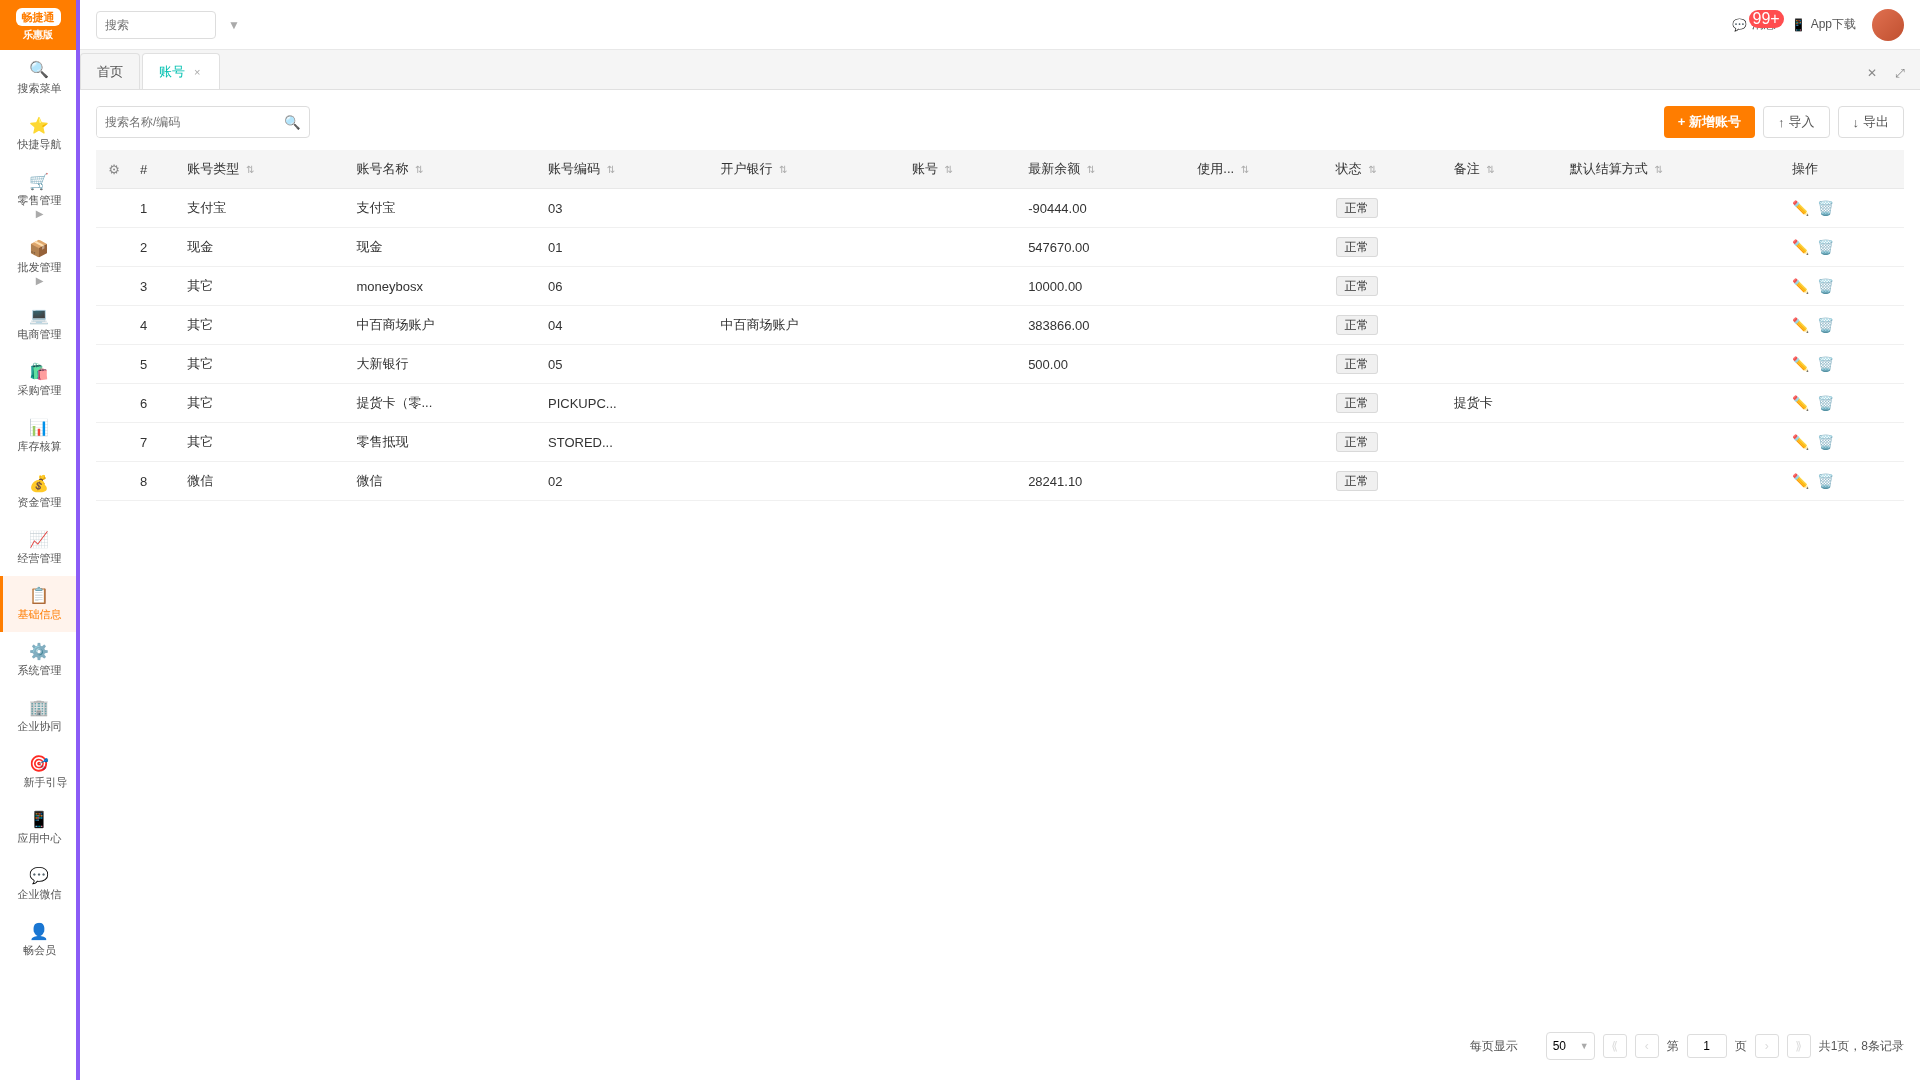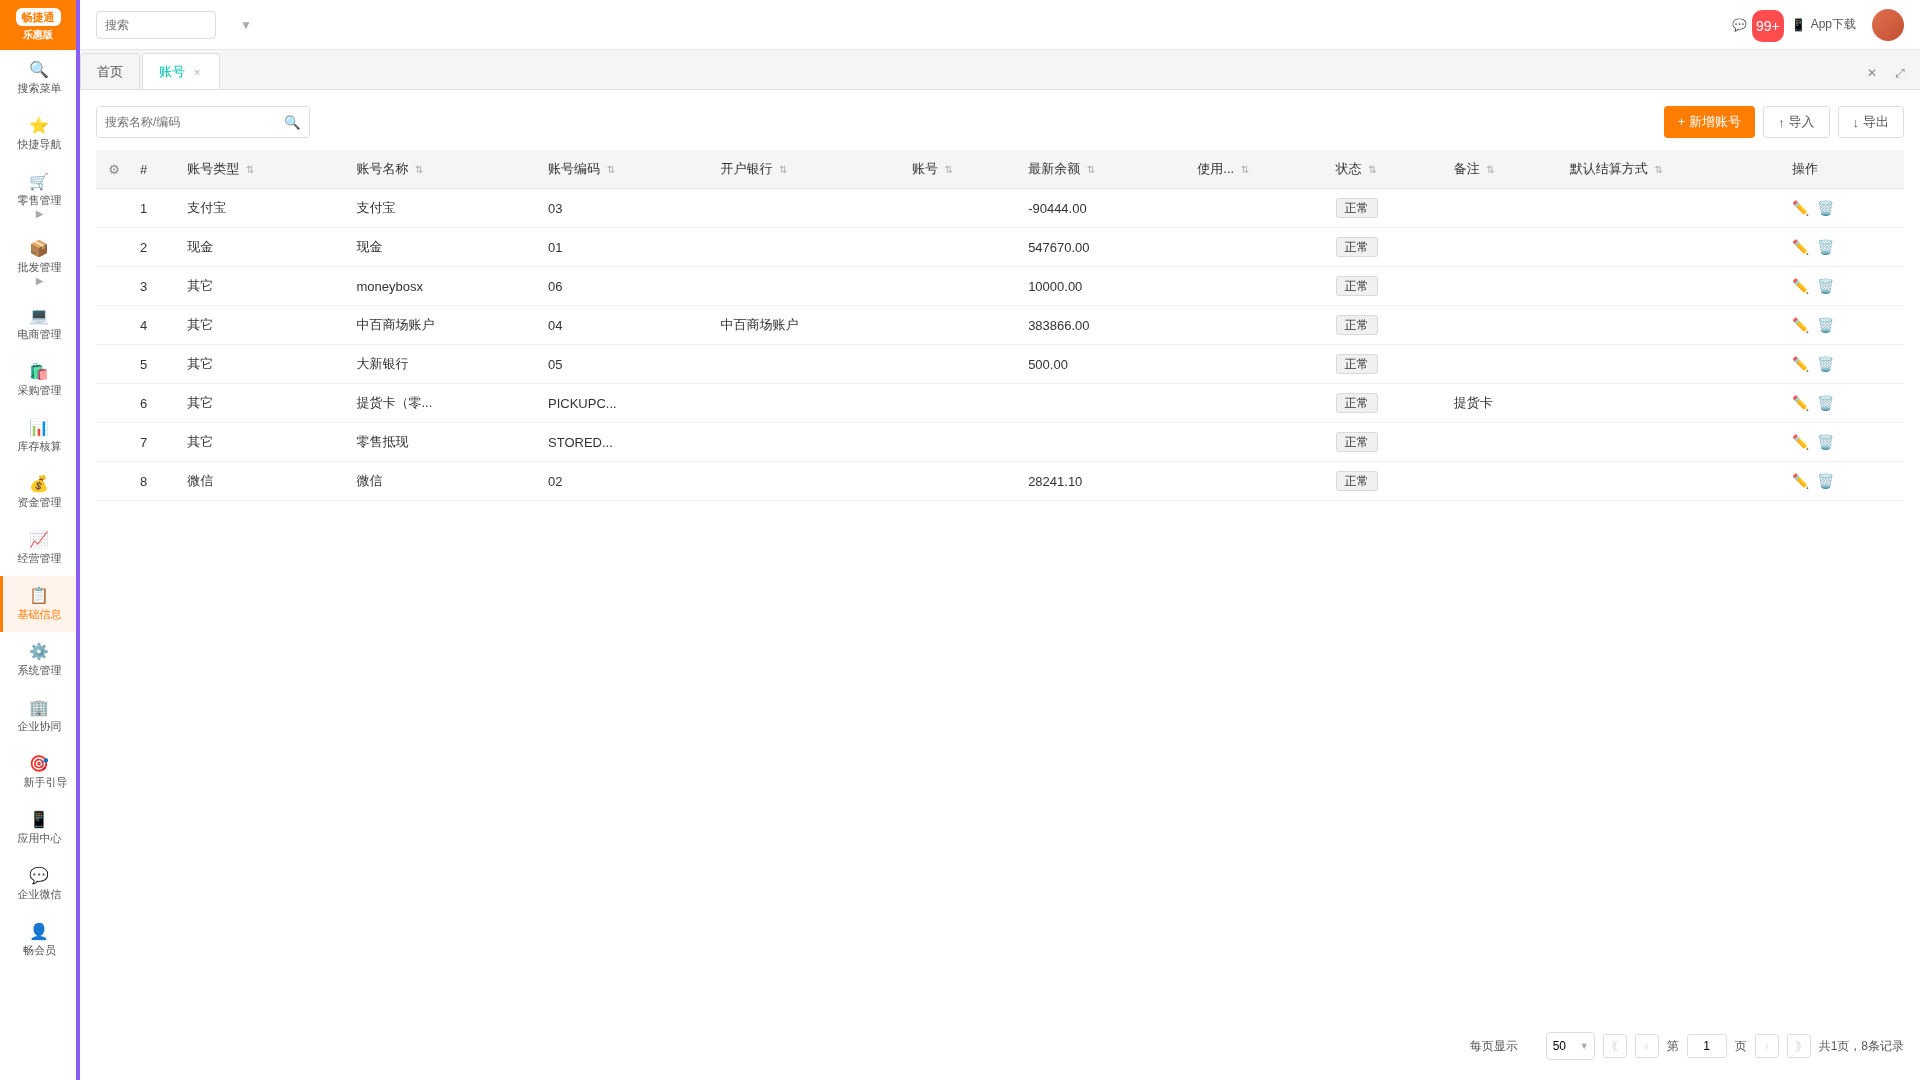--- a/index.html
+++ b/index.html
@@ -74,21 +74,21 @@
       display: flex;
       align-items: center;
       justify-content: space-between;
       padding: 0 16px;
       border-bottom: 1px solid #e8e8e8;
       z-index: 5;
     }
     .top-header-left {
       display: flex;
       align-items: center;
-      gap: 24px;
+      gap: 12px;
     }
     .search-input-top {
       width: 120px;
       height: 28px;
       border: 1px solid #ddd;
       border-radius: 4px;
       padding: 0 8px;
       font-size: 12px;
       outline: none;
     }
@@ -102,23 +102,23 @@
       align-items: center;
       gap: 4px;
       cursor: pointer;
       position: relative;
       color: #555;
       font-size: 12px;
     }
     .badge {
       background: #ff4d4f;
       color: #fff;
-      font-size: 14px;
+      font-size: 16px;
       border-radius: 10px;
-      padding: 8px 4px;
+      padding: 0 4px;
       min-width: 16px;
       text-align: center;
       position: absolute;
       top: -6px;
       right: -8px;
     }
     .header-app {
       display: flex;
       align-items: center;
       gap: 4px;
@@ -244,20 +244,21 @@
       background: #ff7d00;
       color: #fff;
       border: none;
       border-radius: 4px;
       padding: 6px 14px;
       cursor: pointer;
       font-size: 13px;
       display: flex;
       align-items: center;
       gap: 4px;
+      font-weight: bold;
     }
     .btn-outline {
       background: #fff;
       color: #555;
       border: 1px solid #ddd;
       border-radius: 4px;
       padding: 6px 14px;
       cursor: pointer;
       font-size: 13px;
       display: flex;

